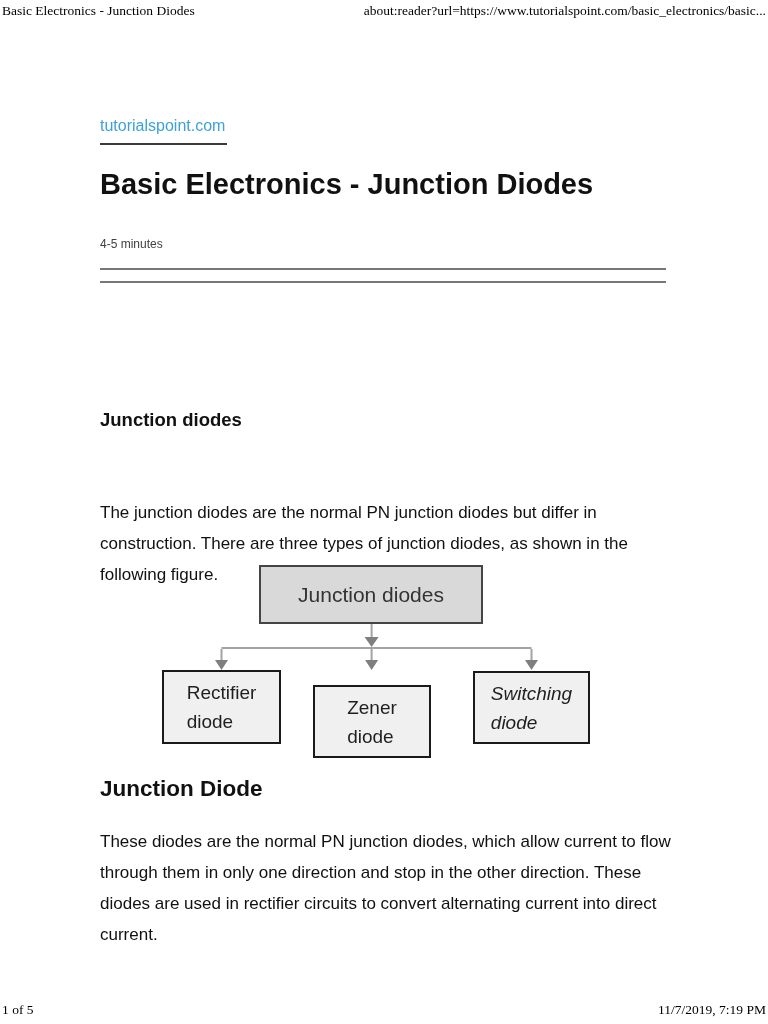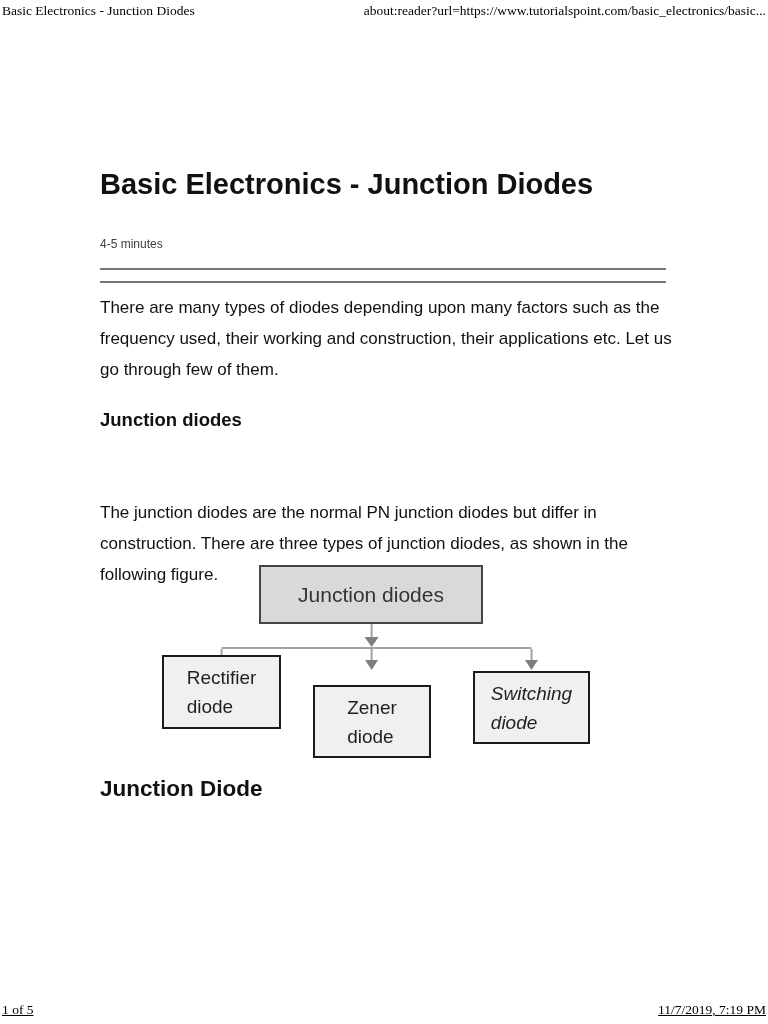--- a/index.html
+++ b/index.html
@@ -18,21 +18,21 @@
     position: absolute;
     left: 0; right: 0;
     display: flex;
     justify-content: space-between;
     font-family: "Liberation Serif", serif;
     font-size: 13.5px;
     color: #000000;
     padding: 0 2px;
   }
   .print-header { top: 3px; }
-  .print-footer { top: 1002px; text-decoration: underline; }
+  .print-footer { top: 1002px; }
 
   
   .domain-link {
     position: absolute;
     left: 100px; top: 117px;
     font-size: 16px;
     color: #3da2da;
     text-decoration: none;
     border-bottom: 2px solid #3a3a3a;
     padding: 0 2px 8px 0;
@@ -107,42 +107,42 @@
     color: #333333;
   }
   .dbox.child {
     background: #f0f0f0;
     border: 2px solid #1a1a1a;
     font-size: 19px;
     line-height: 29px;
     color: #1f1f1f;
   }
   .dbox .lines { text-align: left; }
-  .c0 { left: 0;     top: 90px; width: 119px; height: 74px; }
+  .c0 { left: 0;     top: 105px; width: 119px; height: 74px; }
   .c1 { left: 151px; top: 106px; width: 118px; height: 73px; margin-top: 14px; }
   .c2 { left: 311px; top: 106px; width: 117px; height: 73px; font-style: italic; }
 </style>
 </head>
 <body>
 
 <div class="page">
 
   <div class="print-meta print-header">
     <span>Basic Electronics - Junction Diodes</span>
     <span>about:reader?url=https://www.tutorialspoint.com/basic_electronics/basic...</span>
   </div>
 
+  <a class="domain-link" href="#">tutorialspoint.com</a>
 
   <h1 class="article-title">Basic Electronics - Junction Diodes</h1>
 
   <div class="read-time">4-5 minutes</div>
 
   <div class="double-rule"></div>
 
-  <p class="body" id="p-intro">There are many types of diodes depending upon many factors such as the frequency used, their working and construction, their applications etc. Let us go through few of them.</p>
 
   <h3 class="sub-heading">Junction diodes</h3>
 
   <p class="body" id="p-junction">The junction diodes are the normal PN junction diodes but differ in construction. There are three types of junction diodes, as shown in the following figure.</p>
 
   <div class="diagram">
     <svg width="430" height="181" viewBox="0 0 430 181">
       <g stroke="#a3a3a3" stroke-width="2" fill="none">
         <line x1="209.6" y1="59" x2="209.6" y2="73"></line>
         <line x1="59.5" y1="83" x2="369.5" y2="83"></line>
@@ -177,19 +177,20 @@
     <div class="dbox child c2">
       <div class="lines">
         <div>Switching</div>
         <div>diode</div>
       </div>
     </div>
   </div>
 
   <h2 class="section-heading">Junction Diode</h2>
 
+  <p class="body" id="p-rectifier">These diodes are the normal PN junction diodes, which allow current to flow through them in only one direction and stop in the other direction. These diodes are used in rectifier circuits to convert alternating current into direct current.</p>
 
   <div class="print-meta print-footer">
     <span>1 of 5</span>
     <span>11/7/2019, 7:19 PM</span>
   </div>
 
 </div>
 
 </body></html>

